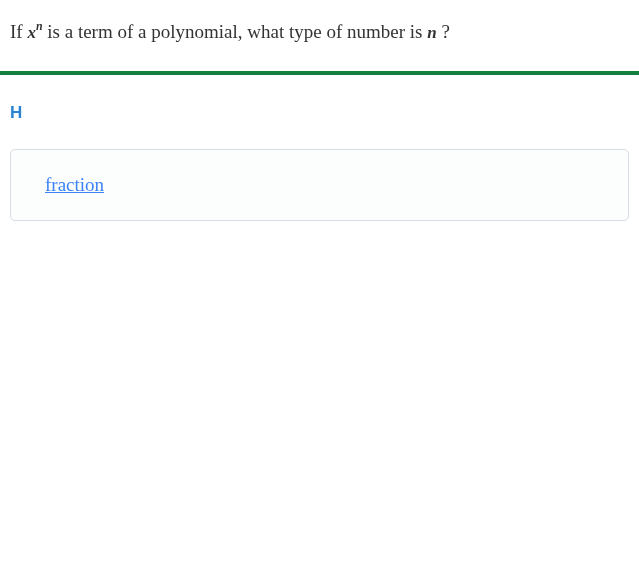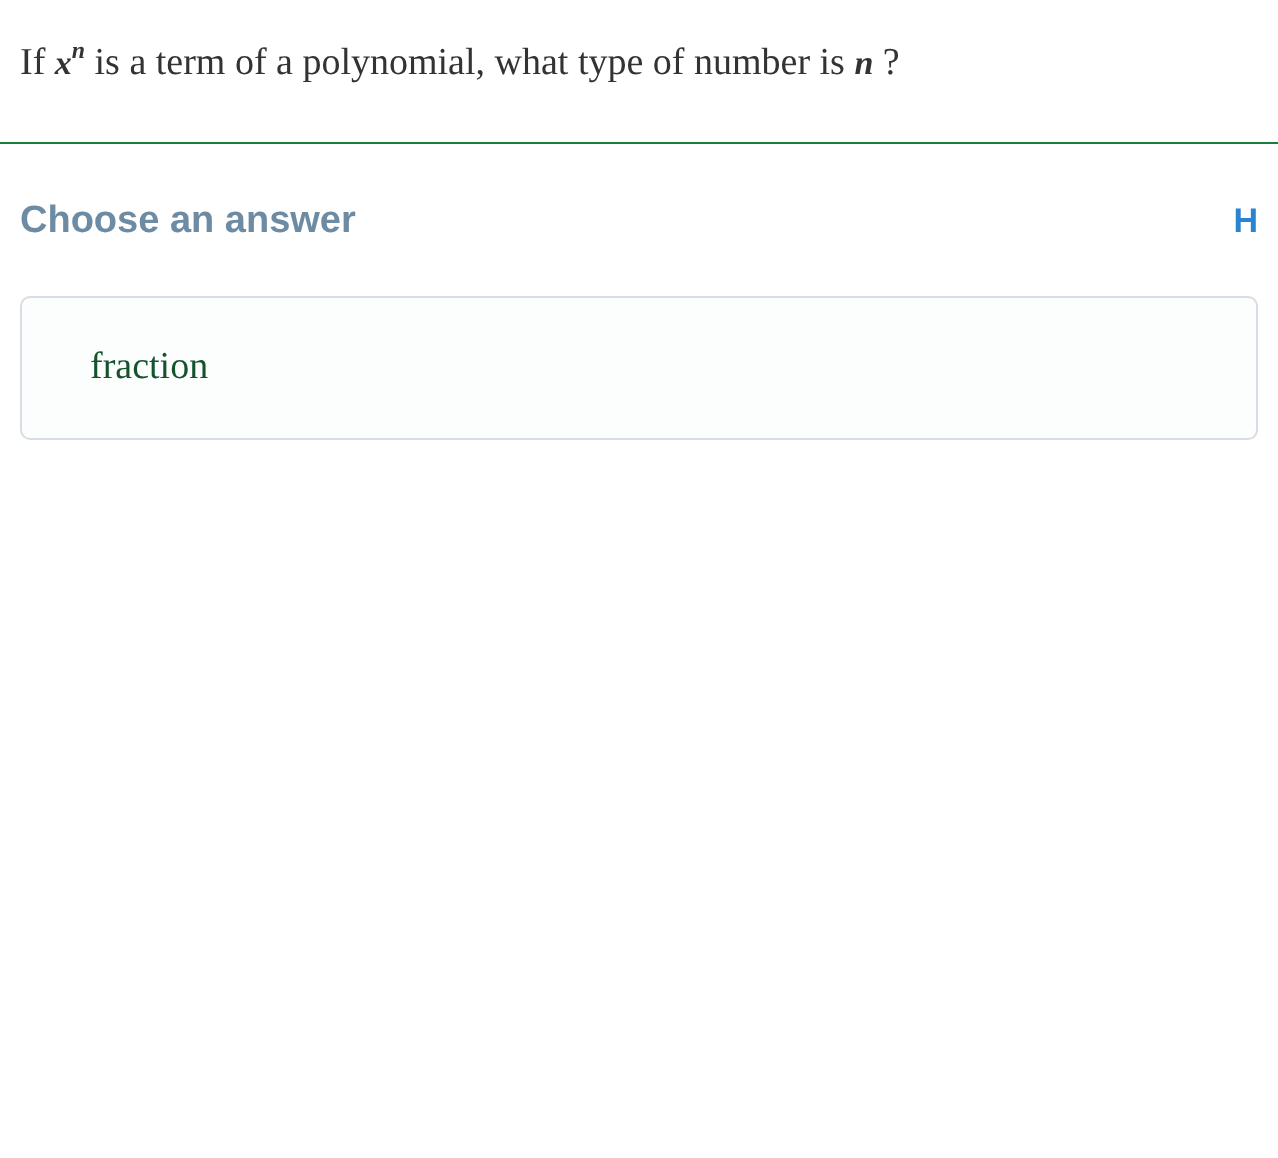--- a/index.html
+++ b/index.html
@@ -5,21 +5,21 @@
   * { box-sizing: border-box; margin: 0; padding: 0; }
   body {
     font-family: Georgia, 'Times New Roman', serif;
     background: #ffffff;
     width: 639px;
     height: 579px;
     overflow: hidden;
   }
   .question-area {
     padding: 18px 10px 24px 10px;
-    border-bottom: 1px solid #15803d;
+    border-bottom: 4px solid #15803d;
     font-size: 19px;
     color: #333;
     line-height: 1.5;
   }
   .question-area .math {
     font-family: 'Times New Roman', serif;
     font-style: italic;
     font-weight: bold;
     font-size: 17px;
     position: relative;
@@ -54,37 +54,37 @@
     font-size: 17px;
   }
   .option {
     border: 1px solid #d6dde4;
     border-radius: 5px;
     padding: 24px 34px;
     margin-bottom: 2px;
     background: #fcfdfd;
     cursor: pointer;
     font-size: 19px;
-    color: #14532d;
+    color: #3b82f6;
     font-family: Georgia, 'Times New Roman', serif;
+    text-decoration: underline;
   }
 </style>
 </head>
 <body>
 
 <div class="question-area">
   <span>If </span>
   <span class="math"><span class="base">x</span><span class="exp">n</span></span>
   <span> is a term of a polynomial, what type of number is </span>
   <span class="math">n</span>
   <span>?</span>
 </div>
 
 <div class="answers-area">
   <div class="heading-row">
-    <div class="choose-label">Choose an answer</div>
     <div class="help-fragment">H</div>
   </div>
 
   <div class="option">
     <span>fraction</span>
   </div>
 </div>
 
 </body></html>

